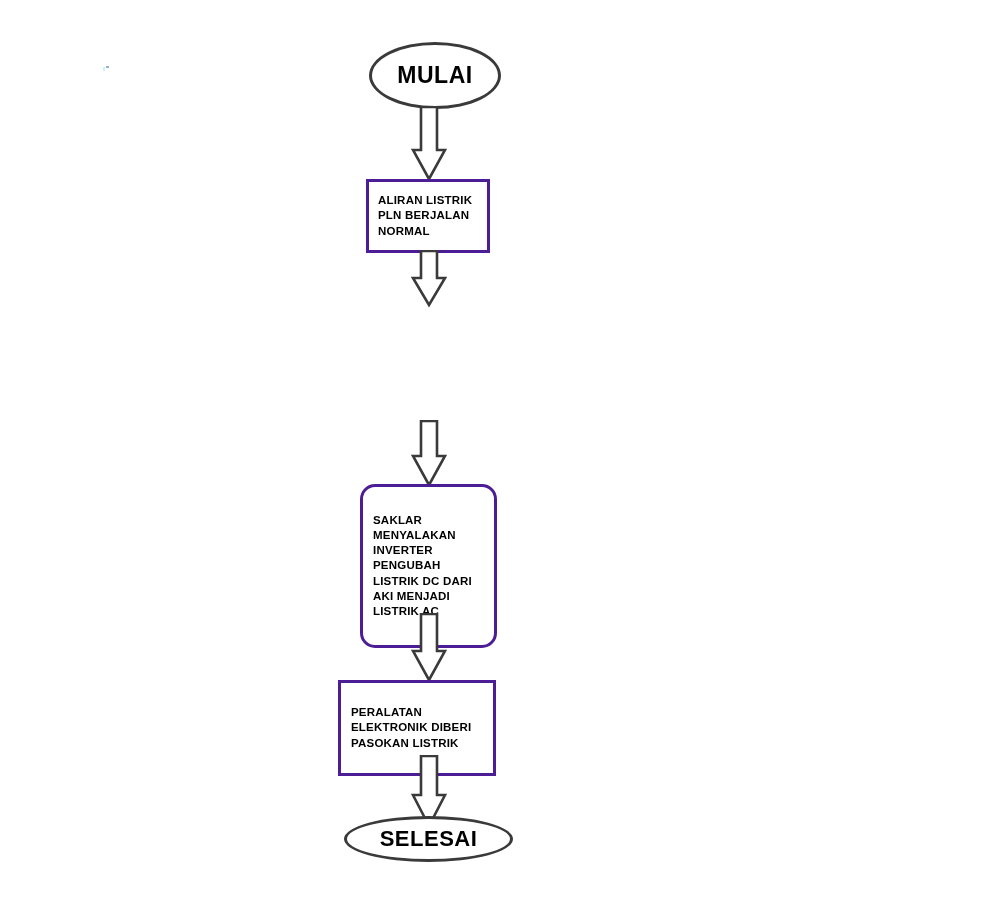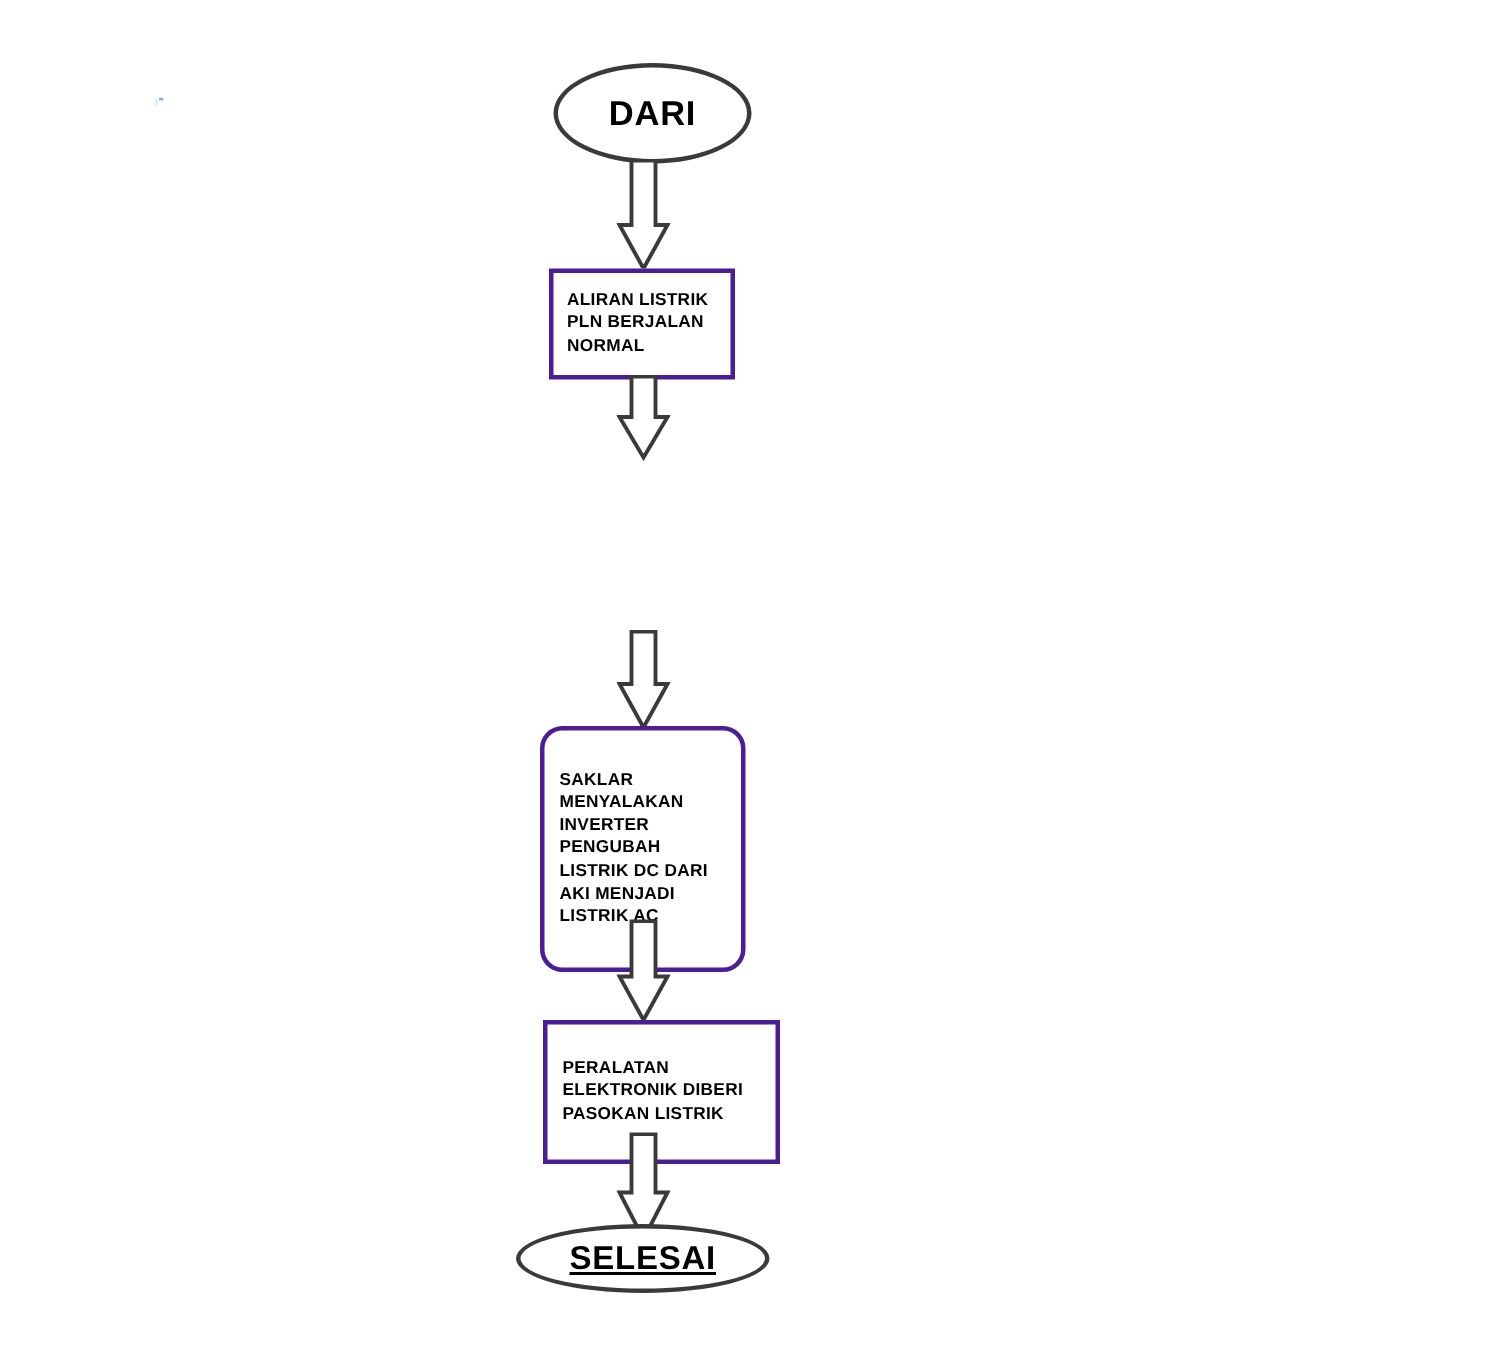--- a/index.html
+++ b/index.html
@@ -42,21 +42,20 @@
     top: 42px;
     width: 132px;
     height: 67px;
   }
   #node-mulai .label { font-size: 23px; }
   #node-selesai {
     left: 344px;
     top: 816px;
     width: 169px;
     height: 46px;
-    text-decoration: underline;
   }
   #node-selesai .label { font-size: 22px; }
 
   
   .process {
     border: 3px solid #4c1d95;
     background: #ffffff;
     display: flex;
     align-items: center;
   }
@@ -79,21 +78,21 @@
   }
   #node-proc1 .label { padding-left: 9px; }
   #node-proc2 {
     left: 360px;
     top: 484px;
     width: 137px;
     height: 164px;
     border-radius: 15px;
   }
   #node-proc3 {
-    left: 362px;
+    left: 338px;
     top: 680px;
     width: 158px;
     height: 96px;
   }
 
   
   #node-decision {
     left: 347px;
     top: 304px;
     width: 169px;
@@ -139,21 +138,21 @@
 <div id="canvas">
 
   <div id="artifact">
     <svg width="6" height="6" viewBox="0 0 6 6">
       <rect x="0" y="1" width="2" height="4" fill="#9fe8e8"></rect>
       <rect x="3" y="0" width="3" height="2" fill="#3a6ea8"></rect>
     </svg>
   </div>
 
   <div class="node terminator" id="node-mulai">
-    <span class="label">DARI</span>
+    <span class="label">MULAI</span>
   </div>
 
   <div class="connector" style="left:411px; top:106px;">
     <svg width="36" height="76" viewBox="0 0 36 76">
       <polygon points="10,1 26,1 26,44 34,44 18,73 2,44 10,44" fill="#ffffff" stroke="#3a3a3a" stroke-width="2.6" stroke-linejoin="miter"></polygon>
     </svg>
   </div>
 
   <div class="node process" id="node-proc1">
     <span class="label">ALIRAN LISTRIK

